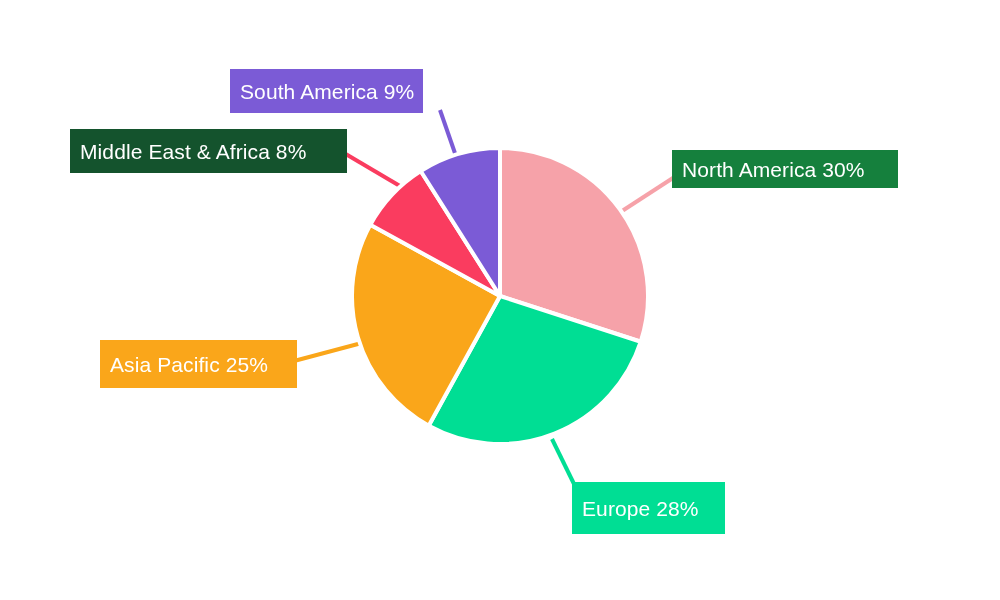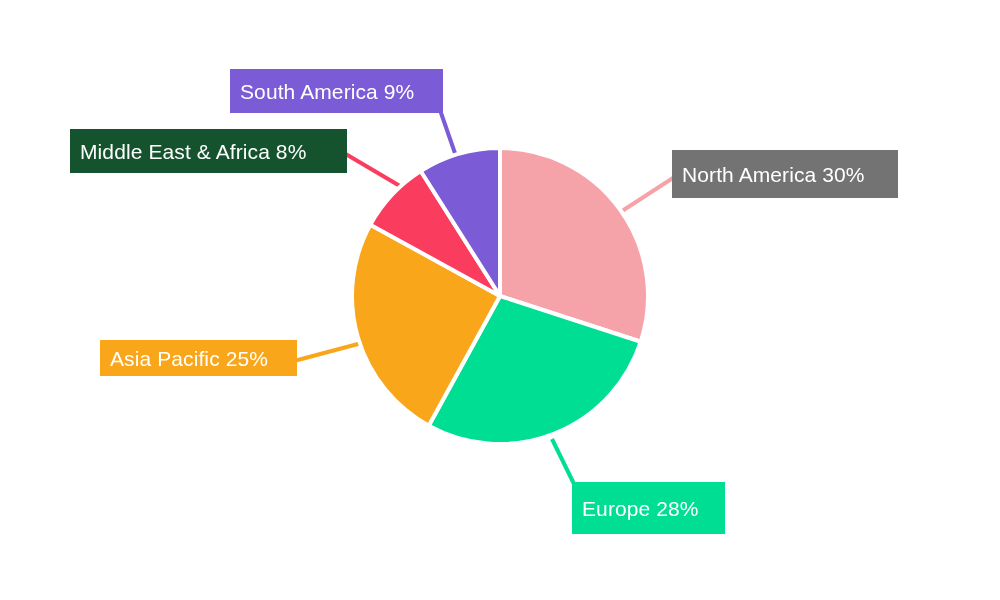--- a/index.html
+++ b/index.html
@@ -59,20 +59,20 @@
     <g id="slice-group">
         <path d="M 500 296 L 500.00 148.00 A 148 148 0 0 1 640.76 341.73 Z" fill="#f6a2a9" stroke="#ffffff" stroke-width="4" stroke-linejoin="round"></path>
         <path d="M 500 296 L 640.76 341.73 A 148 148 0 0 1 428.70 425.69 Z" fill="#00de94" stroke="#ffffff" stroke-width="4" stroke-linejoin="round"></path>
         <path d="M 500 296 L 428.70 425.69 A 148 148 0 0 1 370.31 224.70 Z" fill="#faa61a" stroke="#ffffff" stroke-width="4" stroke-linejoin="round"></path>
         <path d="M 500 296 L 370.31 224.70 A 148 148 0 0 1 420.70 171.04 Z" fill="#fa3c5f" stroke="#ffffff" stroke-width="4" stroke-linejoin="round"></path>
         <path d="M 500 296 L 420.70 171.04 A 148 148 0 0 1 500.00 148.00 Z" fill="#7b5bd6" stroke="#ffffff" stroke-width="4" stroke-linejoin="round"></path>
       </g>
   </svg>
 
   <div id="label-layer">
-      <div class="slice-label" style="left: 672px; top: 150px; width: 226px; height: 48px; background: #737373;">North America 30%</div>
+      <div class="slice-label" style="left: 672px; top: 150px; width: 226px; height: 38px; background: #15803d;">North America 30%</div>
       <div class="slice-label" style="left: 572px; top: 482px; width: 153px; height: 52px; background: rgb(0, 222, 148);">Europe 28%</div>
-      <div class="slice-label" style="left: 100px; top: 340px; width: 197px; height: 36px; background: rgb(250, 166, 26);">Asia Pacific 25%</div>
+      <div class="slice-label" style="left: 100px; top: 340px; width: 197px; height: 48px; background: rgb(250, 166, 26);">Asia Pacific 25%</div>
       <div class="slice-label" style="left: 70px; top: 129px; width: 277px; height: 44px; background: #14532d;">Middle East &amp; Africa 8%</div>
-      <div class="slice-label" style="left: 230px; top: 69px; width: 213px; height: 44px; background: rgb(123, 91, 214);">South America 9%</div>
+      <div class="slice-label" style="left: 230px; top: 69px; width: 193px; height: 44px; background: rgb(123, 91, 214);">South America 9%</div>
     </div>
 
 </div>
 
 </body></html>

